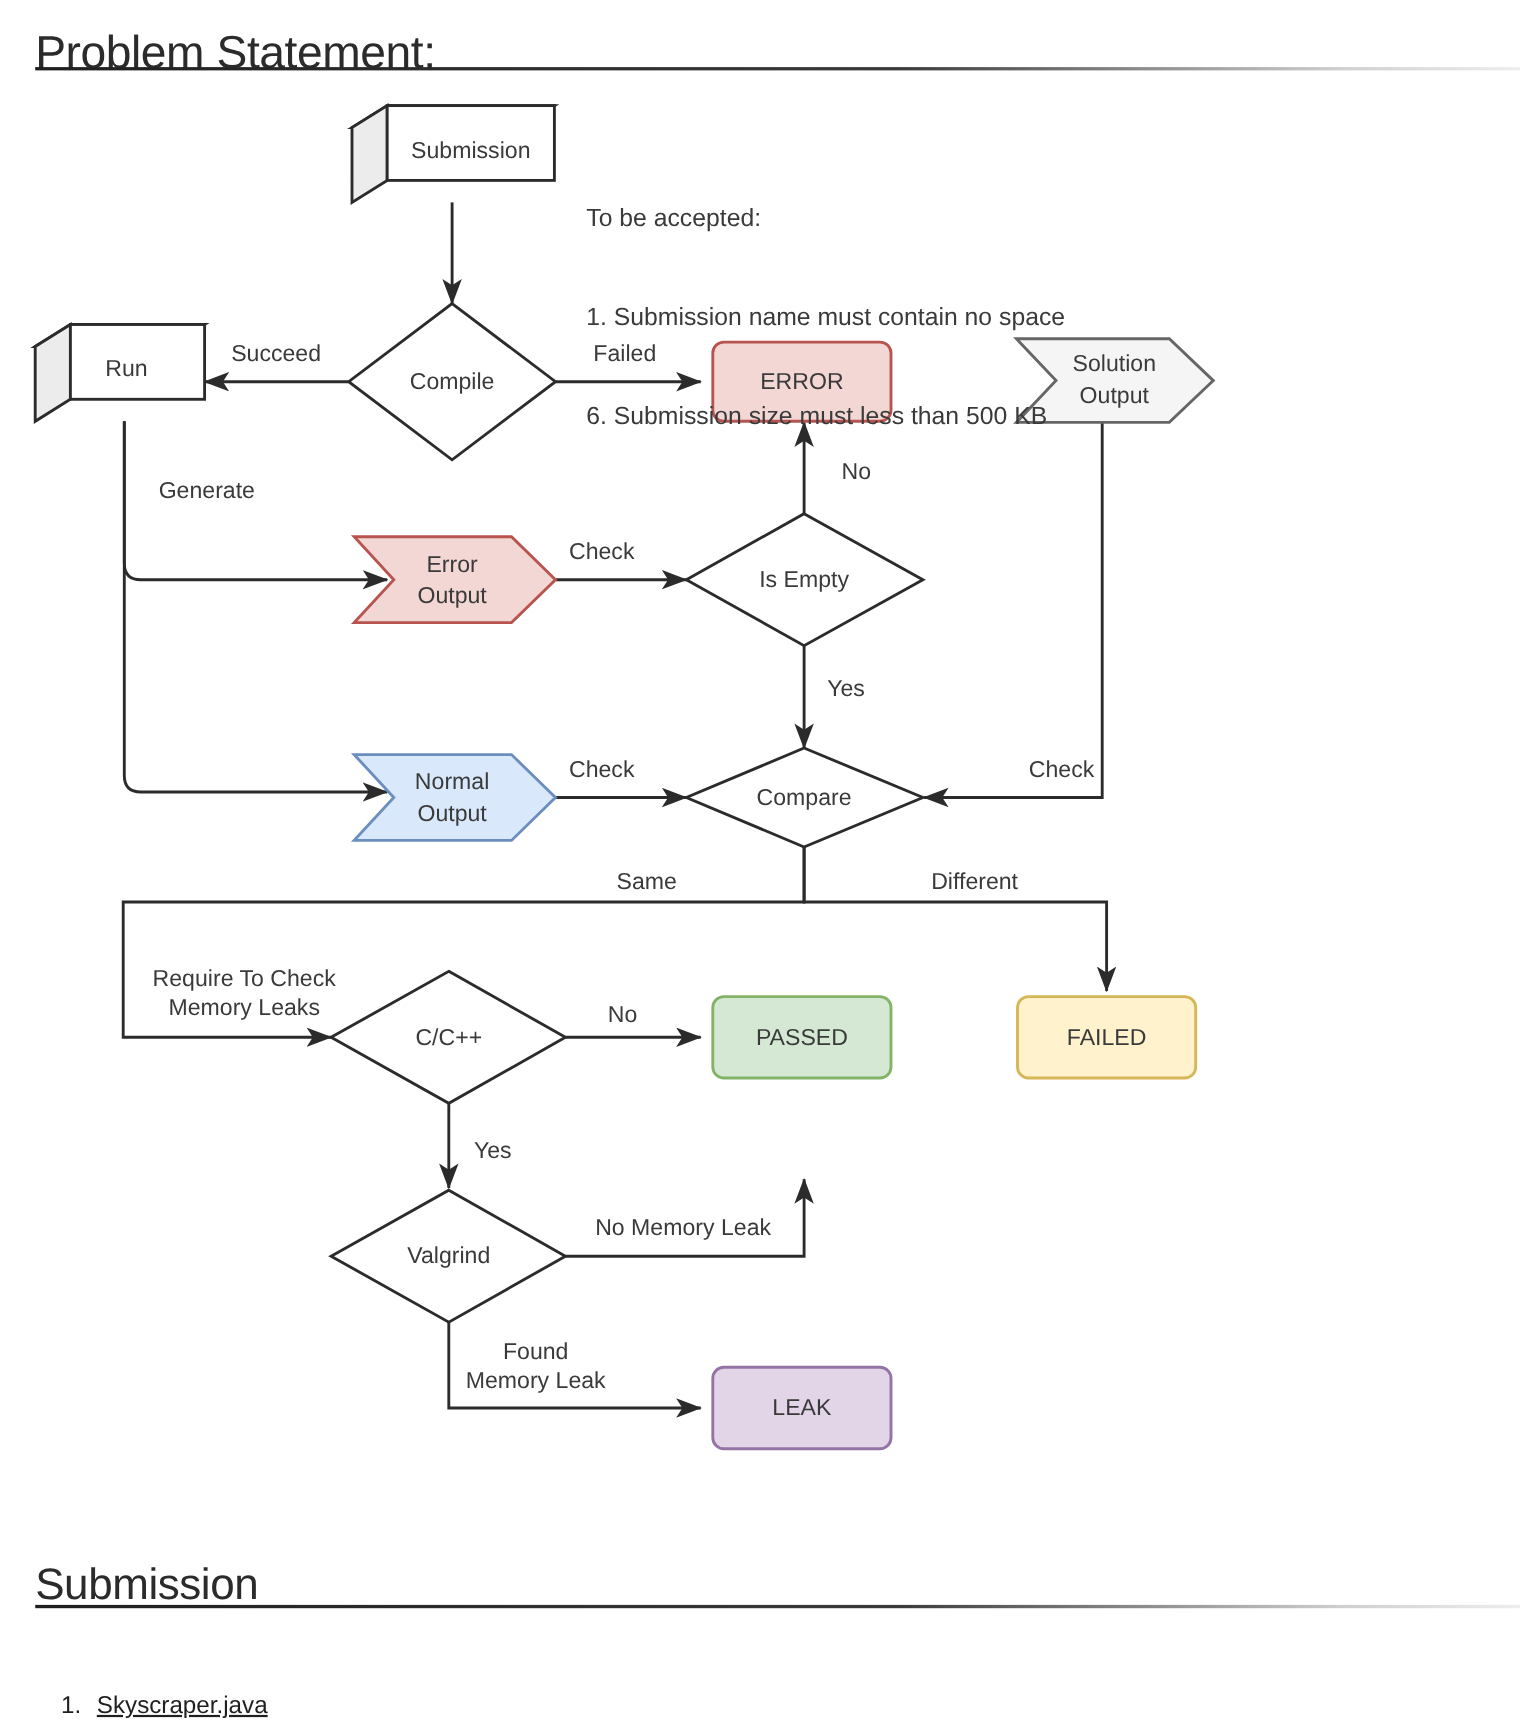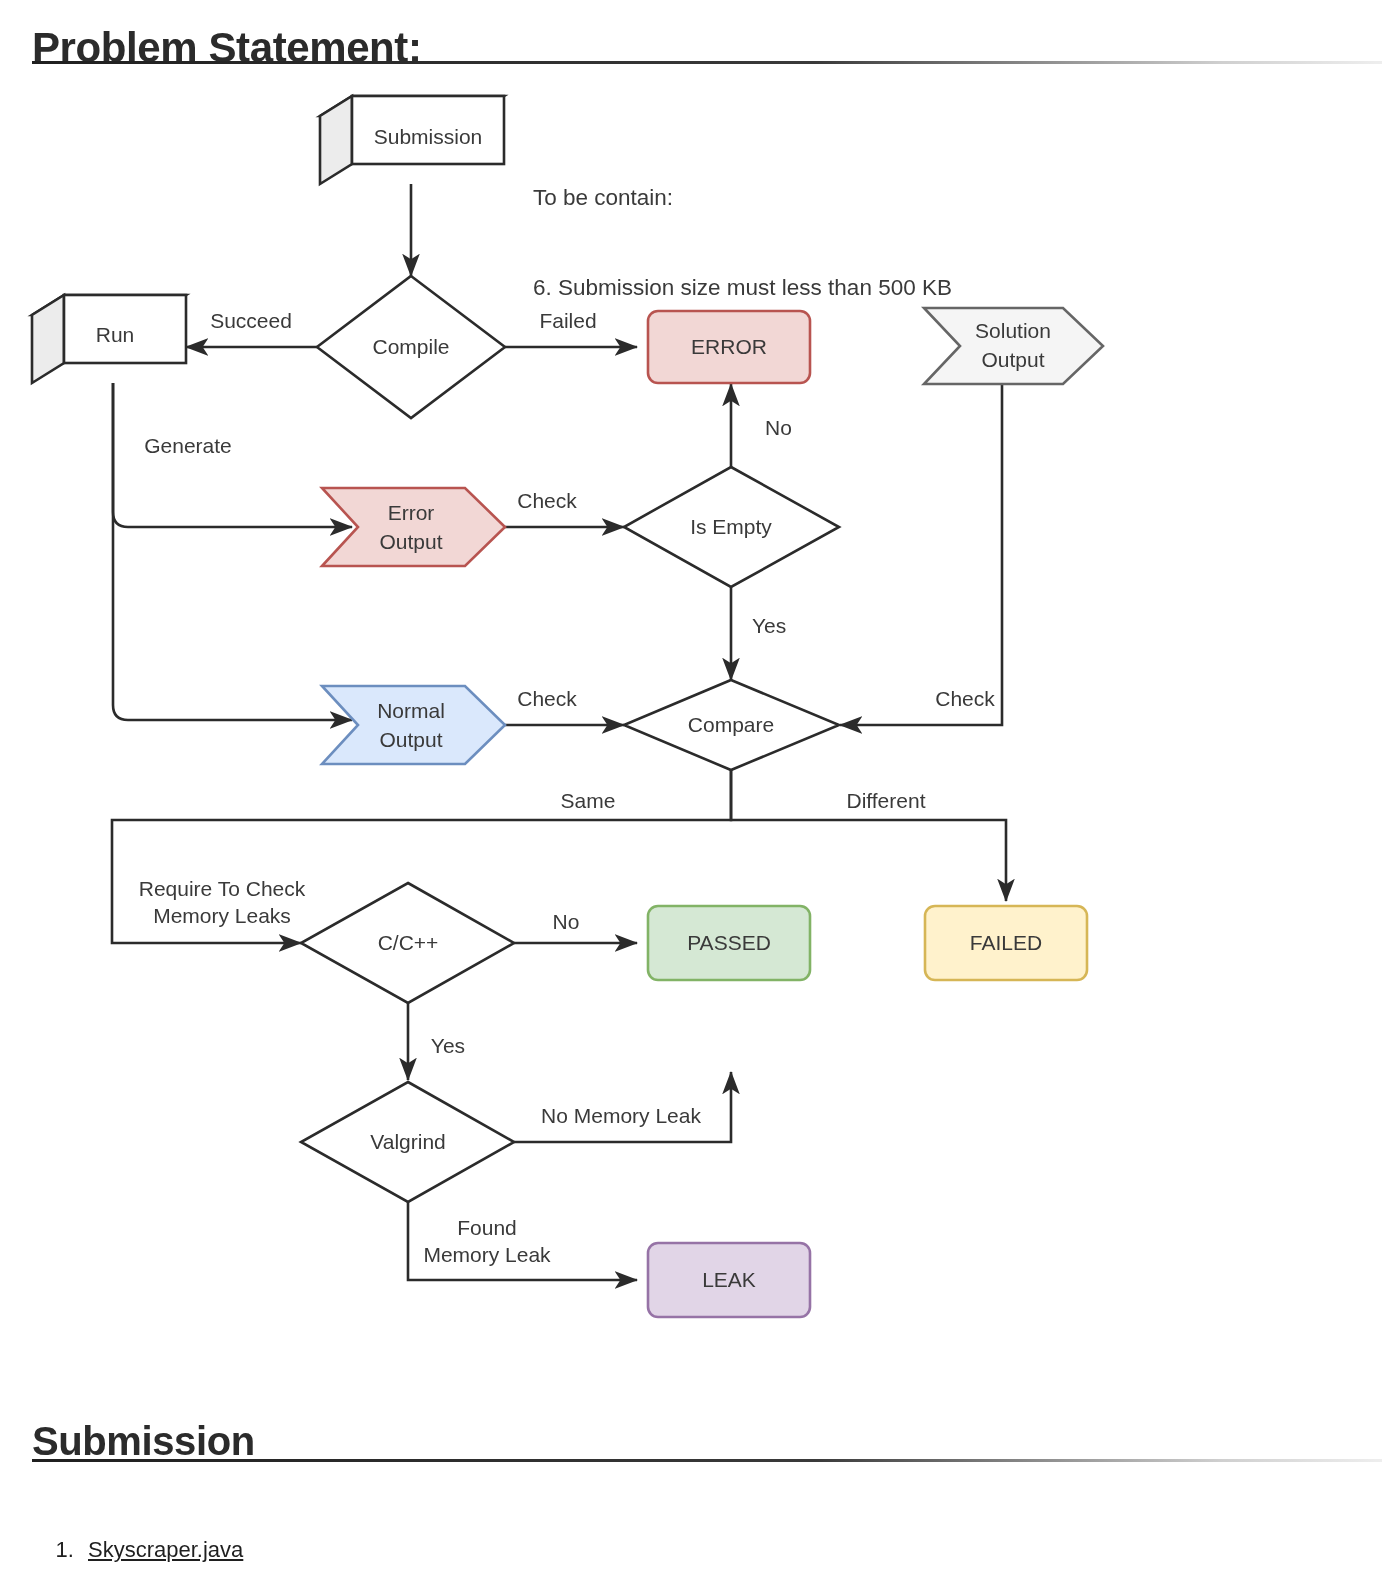--- a/index.html
+++ b/index.html
@@ -16,21 +16,21 @@
     position: relative;
   }
   .page {
     position: relative;
     width: 1390px;
     height: 1576px;
   }
   .section-heading {
     position: absolute;
     left: 32px;
-    font-weight: bold;
+    font-weight: normal;
     color: #2b2b2b;
     letter-spacing: -0.4px;
     white-space: nowrap;
   }
   #heading-problem {
     top: -4px;
     font-size: 42px;
   }
   #heading-submission {
     top: 1392px;
@@ -233,21 +233,22 @@
       <text class="edge-label" x="222" y="843" text-anchor="middle">Memory Leaks</text>
       <text class="edge-label" x="566" y="849" text-anchor="middle">No</text>
       <text class="edge-label" x="448" y="973" text-anchor="middle">Yes</text>
       <text class="edge-label" x="621" y="1043" text-anchor="middle">No Memory Leak</text>
       <text class="edge-label" x="487" y="1155" text-anchor="middle">Found</text>
       <text class="edge-label" x="487" y="1182" text-anchor="middle">Memory Leak</text>
     </g>
   </svg>
 
   <div class="note-block">
-    <div>To be contain:</div>
+    <div>To be accepted:</div>
+    <div>1. Submission name must contain no space</div>
     <div>6. Submission size must less than 500 KB</div>
   </div>
 
   <h1 class="section-heading" id="heading-submission">Submission</h1>
   <div class="rule" id="rule-submission"></div>
 
 
   <ol class="file-list">
     <li>Skyscraper.java</li>
   </ol>

